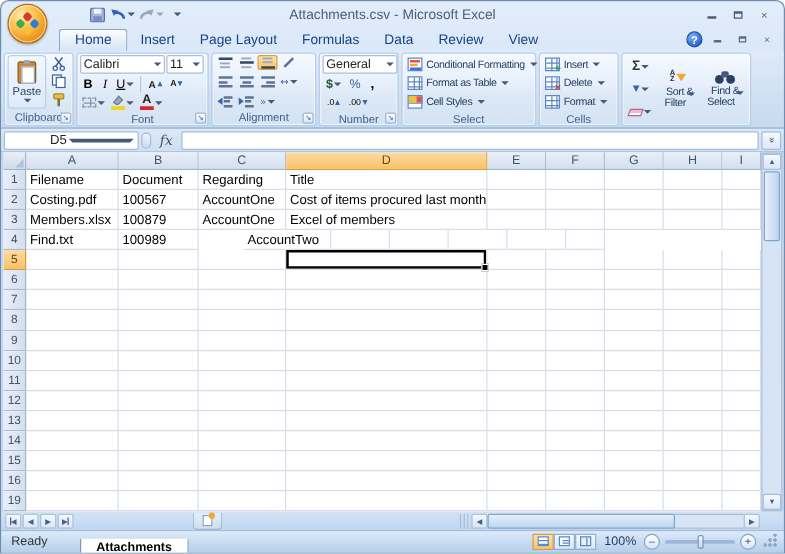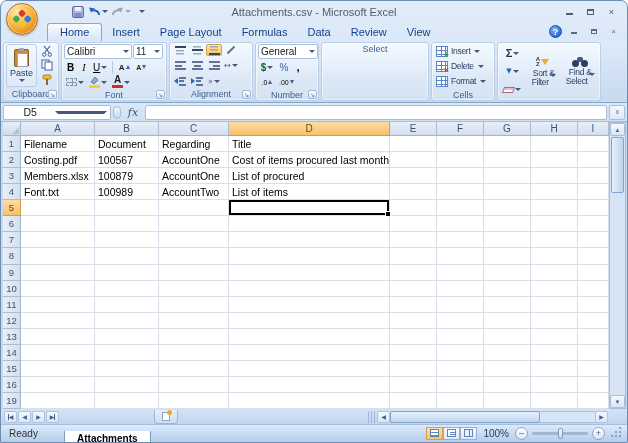--- a/index.html
+++ b/index.html
@@ -94,21 +94,21 @@
 .binocbridge{position:absolute;left:5px;top:0;width:6px;height:5px;background:#46597f;border-radius:2px 2px 0 0;}
 .azfun{width:16px;height:11px;display:flex;align-items:center;gap:1px;margin-bottom:1px;}
 .azl{font-size:6px;font-weight:bold;line-height:5px;color:#333;}
 .funnel{width:0;height:0;border-left:4px solid transparent;border-right:4px solid transparent;border-top:6px solid #f0a830;}
 .eraser{width:11px;height:6px;background:linear-gradient(#f7b6d0 60%,#fff 60%);border:1px solid #b06a86;transform:skewX(-20deg);}
 .sigma{font-size:11px;font-weight:bold;color:#333;line-height:10px;}
 .filldown{font-size:7px;color:#2e66b0;font-family:"DejaVu Sans",sans-serif;line-height:8px;}
 
 .formrow{height:19px;display:flex;align-items:center;padding:2px 2px;gap:2px;background:linear-gradient(#dbe8f8,#cfe0f2);border-bottom:1px solid #a9bdd6;}
 .namebox{width:108px;height:15px;background:#fff;border:1px solid #a6bdd7;border-radius:2px;display:flex;align-items:center;font-size:10.5px;padding:0 3px;color:#222;}
-.namebox span{flex:1;text-align:center;}
+.namebox span{flex:1;text-align:right;}
 .nbgrip{width:8px;height:13px;border-radius:5px;background:linear-gradient(#f0f6fc,#c9daee);border:1px solid #a6bdd7;}
 .fxbtn{width:20px;height:15px;display:flex;align-items:center;justify-content:center;font-family:"DejaVu Serif",serif;font-style:italic;font-size:11px;color:#44506b;}
 .fbar{flex:1;height:15px;background:#fff;border:1px solid #a6bdd7;border-radius:2px;}
 .fexpand{width:16px;height:15px;border:1px solid #a6bdd7;border-radius:2px;background:linear-gradient(#f4f9fe,#dce9f8);display:flex;align-items:center;justify-content:center;font-size:8px;color:#44506b;}
 .fexpand span{transform:rotate(90deg);display:block;line-height:8px;}
 
 .gridwrap{height:287px;display:flex;padding-left:2px;background:#c7d9ee;}
 .gridmain{width:606px;display:flex;flex-direction:column;background:#fff;}
 .hdrrow{height:14px;display:flex;}
 .corner{width:18px;background:linear-gradient(#e9eff8,#cfdae9);border-right:1px solid #9eb6ce;border-bottom:1px solid #9eb6ce;position:relative;}
@@ -421,20 +421,37 @@
             </div>
         </div>
       </div>
       <div class="rg-label">
           <span>Number</span>
         <span class="launcher">↘</span>
         </div>
     </div>
 
     <div class="rgroup w108">
+      <div class="rg-body" style="flex-direction:column;justify-content:space-between;">
+        <div class="stylebtn">
+          <span class="gicon cf"></span>
+          <span>Conditional Formatting</span>
+            <span class="dd"></span>
+        </div>
+        <div class="stylebtn">
+          <span class="gicon"></span>
+          <span>Format as Table</span>
+            <span class="dd"></span>
+        </div>
+        <div class="stylebtn">
+          <span class="gicon cs"></span>
+          <span>Cell Styles</span>
+            <span class="dd"></span>
+        </div>
+      </div>
       <div class="rg-label">
           <span>Select</span>
         </div>
     </div>
 
     <div class="rgroup w64">
       <div class="rg-body" style="flex-direction:column;justify-content:space-between;">
         <div class="stylebtn">
           <span class="gicon">
               <span class="mark" style="color:#2f9e44;">+</span>
@@ -545,33 +562,32 @@
             <div class="cell" style="width: 47px;"></div>
             <div class="cell" style="width: 47px;"></div>
             <div class="cell" style="width: 47px;"></div>
             <div class="cell" style="width: 31px;"></div>
           </div>
           <div class="grow">
             <div class="rowhdr">3</div>
             <div class="cell" style="width: 74px;">Members.xlsx</div>
             <div class="cell" style="width: 64px;">100879</div>
             <div class="cell" style="width: 70px;">AccountOne</div>
-            <div class="cell" style="width: 161px;">List of procured</div>
+            <div class="cell" style="width: 161px;">Excel of members</div>
             <div class="cell" style="width: 47px;"></div>
             <div class="cell" style="width: 47px;"></div>
             <div class="cell" style="width: 47px;"></div>
             <div class="cell" style="width: 47px;"></div>
             <div class="cell" style="width: 31px;"></div>
           </div>
           <div class="grow">
             <div class="rowhdr">4</div>
-            <div class="cell" style="width: 74px;">Font.txt</div>
+            <div class="cell" style="width: 74px;">Find.txt</div>
             <div class="cell" style="width: 64px;">100989</div>
-            <div class="cell" style="width: 70px;">AccountTwo</div>
-            <div class="cell" style="width: 161px;">List of items</div>
+            <div class="cell" style="width: 70px; margin-left: 36px;">AccountTwo</div>
             <div class="cell" style="width: 47px;"></div>
             <div class="cell" style="width: 47px;"></div>
             <div class="cell" style="width: 47px;"></div>
             <div class="cell" style="width: 47px;"></div>
             <div class="cell" style="width: 31px;"></div>
           </div>
           <div class="grow">
             <div class="rowhdr selhdr">5</div>
             <div class="cell" style="width: 74px;"></div>
             <div class="cell" style="width: 64px;"></div>

